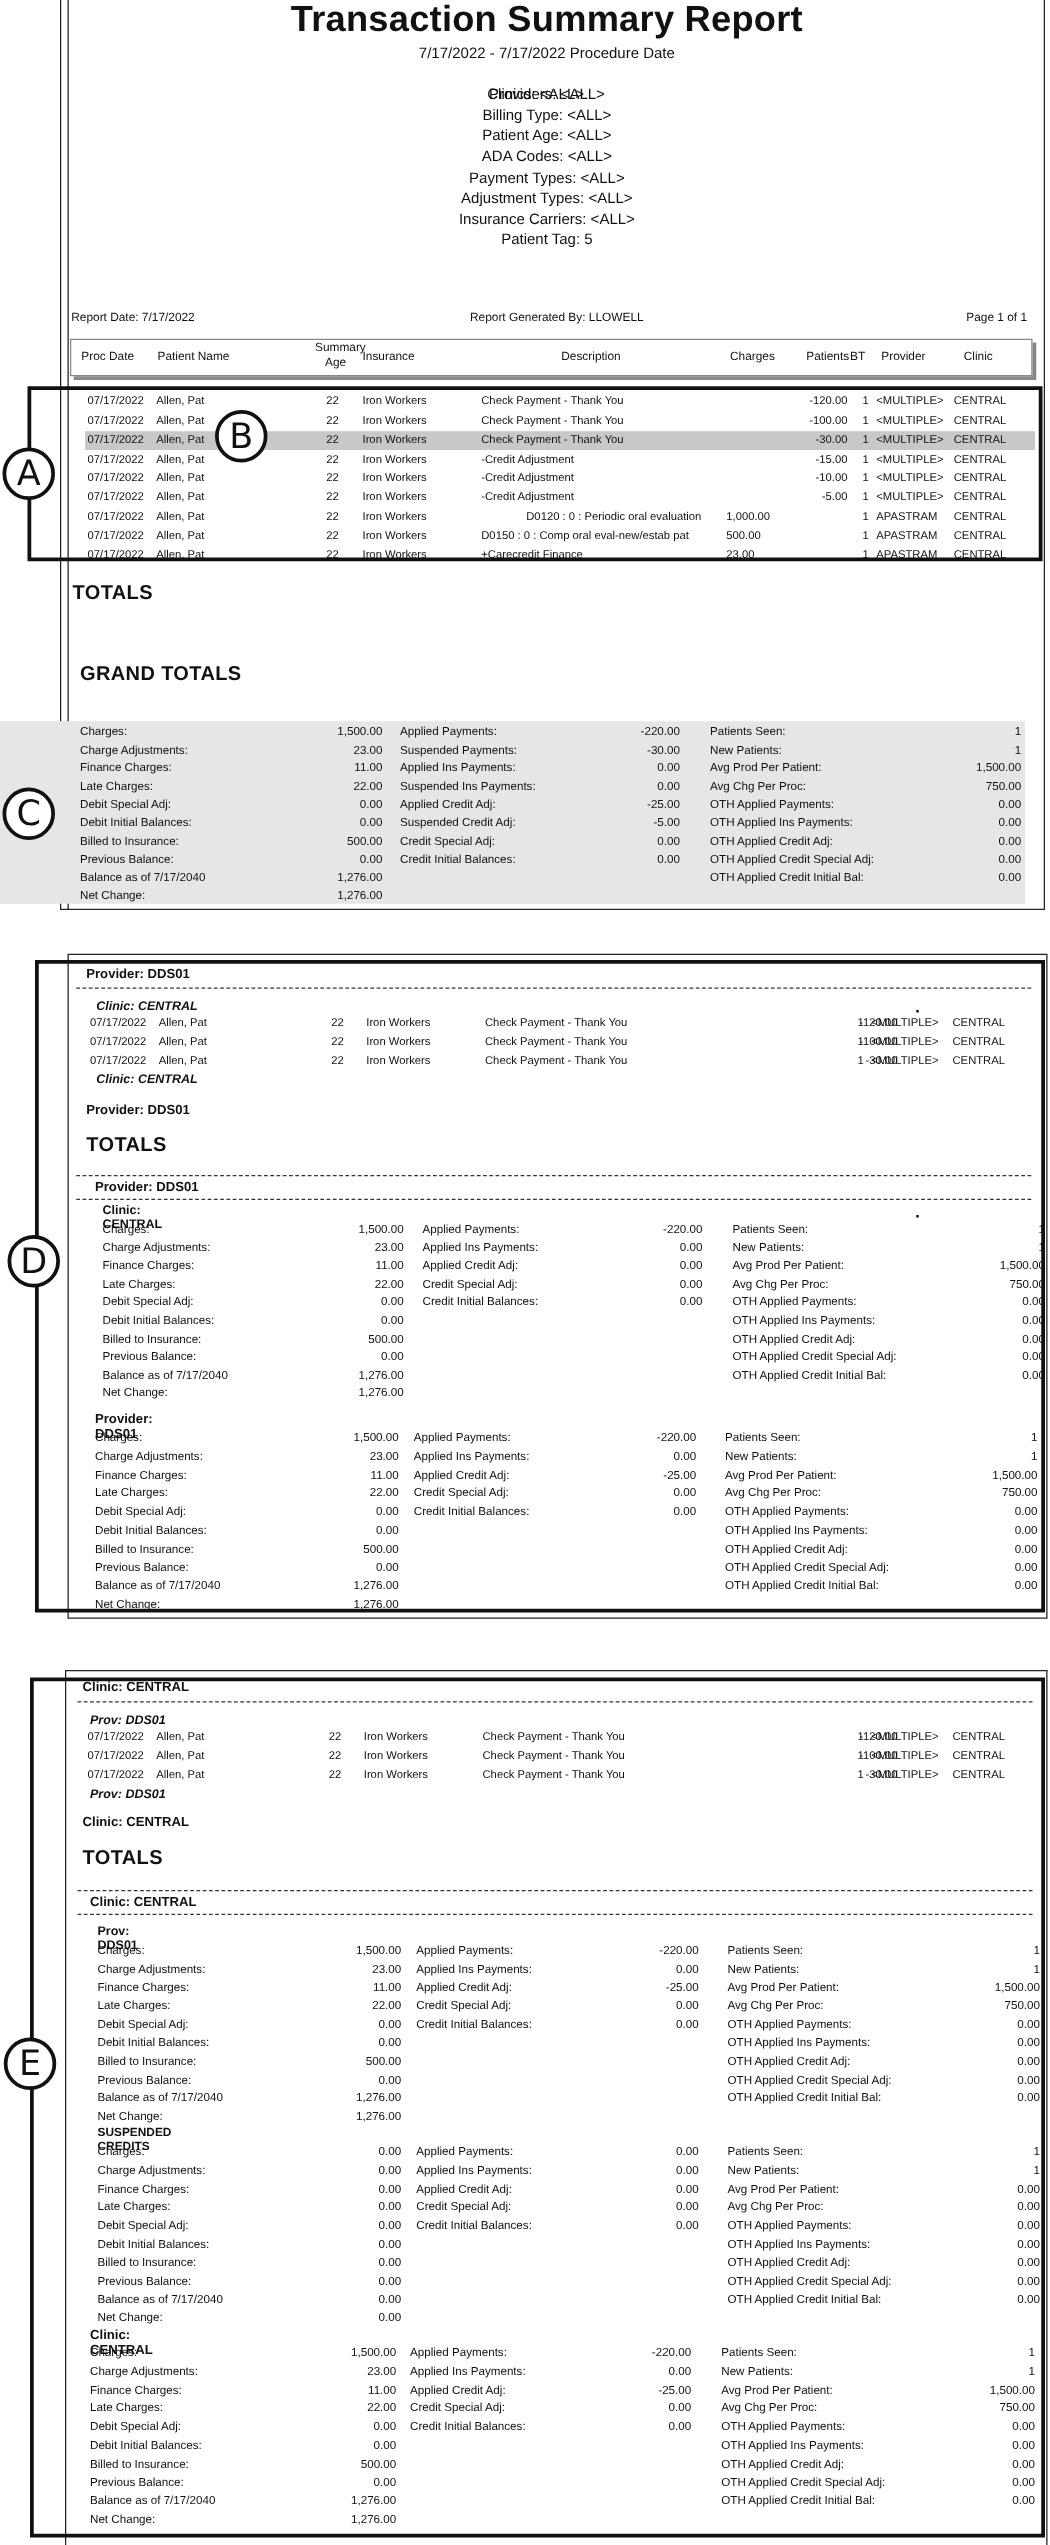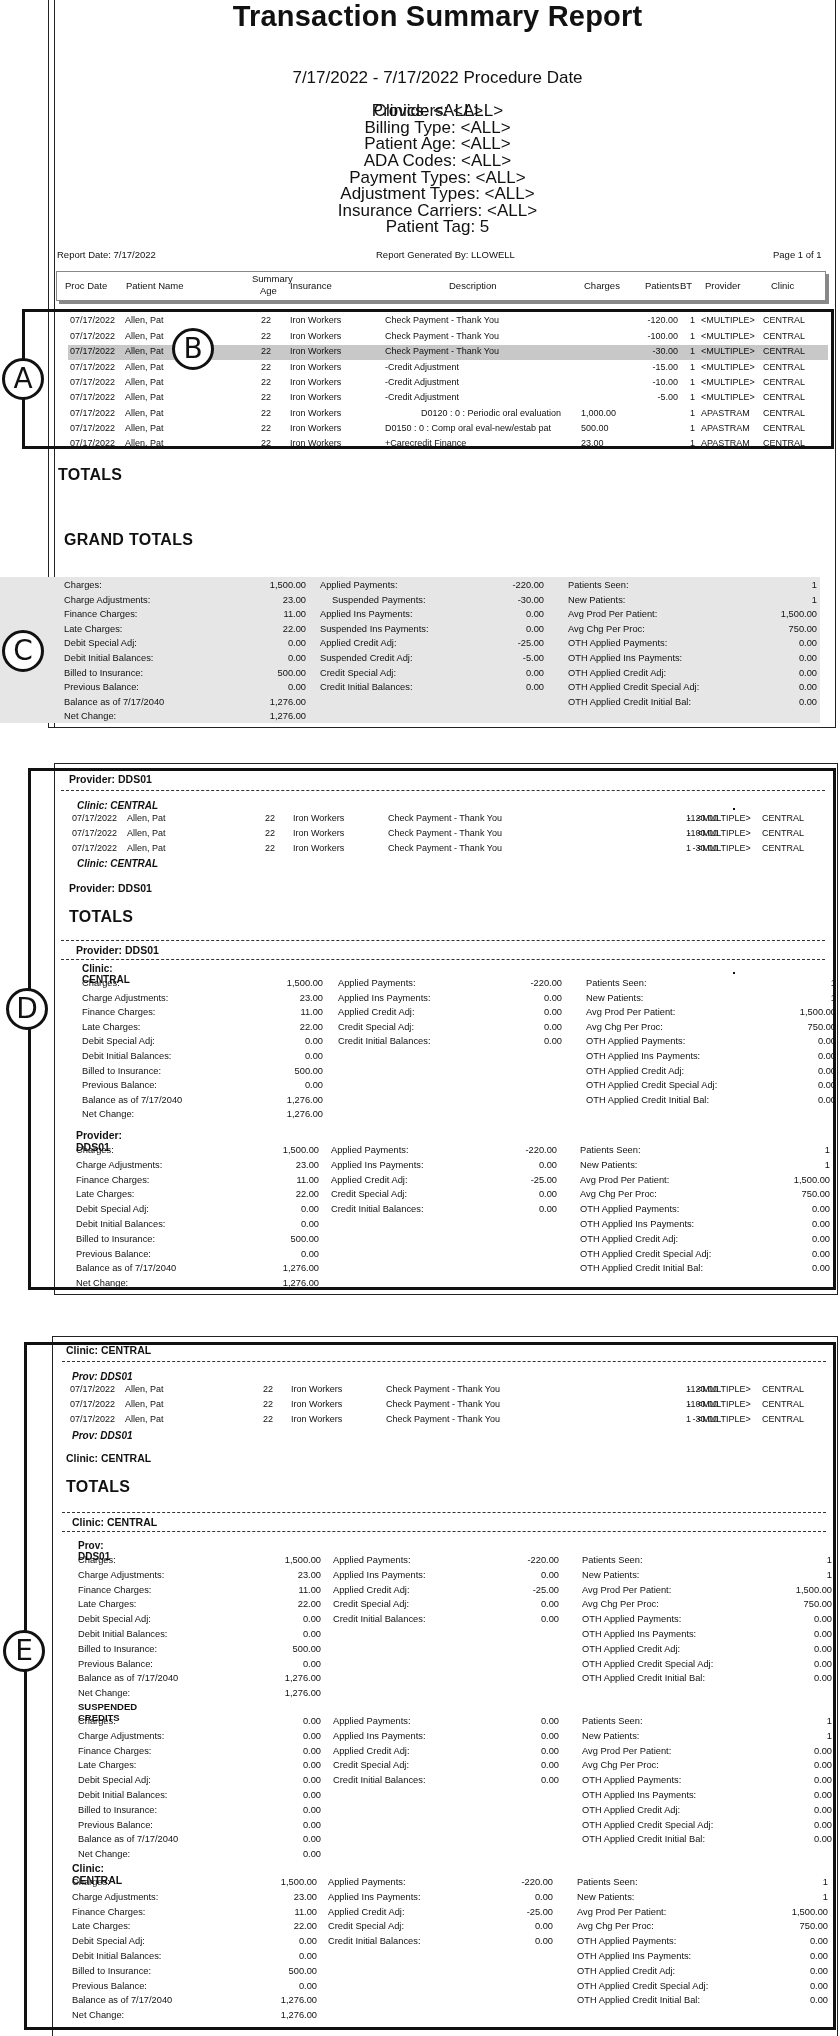--- a/index.html
+++ b/index.html
@@ -7,21 +7,21 @@
   body { position: relative; font-family: "Liberation Sans", sans-serif; color: #111; font-size: 10px; }
 
   .abs { position: absolute; }
   .page-frame { position: absolute; border: 1.5px solid #222; }
   .callout-frame { position: absolute; border: 3px solid #111; }
   .callout-circle { position: absolute; width: 42px; height: 42px; border: 3px solid #111; border-radius: 50%; background: #fff;
     display: flex; align-items: center; justify-content: center; font-size: 28px; font-family: "DejaVu Sans", sans-serif; color: #111; line-height: 1; }
 
   
   .title { position: absolute; left: 0; width: 840px; top: 0; text-align: center; font-size: 29px; font-weight: bold; letter-spacing: 0.2px; padding-left: 35px; }
-  .criteria { position: absolute; left: 0; width: 840px; text-align: center; font-size: 17px; padding-left: 35px; margin-top: 33px; }
+  .criteria { position: absolute; left: 0; width: 840px; text-align: center; font-size: 12px; padding-left: 35px; }
   .meta-row { position: absolute; top: 249px; font-size: 9.5px; }
 
   
   .col-head { position: absolute; left: 56px; top: 271px; width: 770px; height: 30px; border: 1px solid #888; box-shadow: 3px 3px 0 #888; background: #fff; }
   .col-head span { position: absolute; font-size: 9.5px; }
 
   .row { position: absolute; height: 15px; font-size: 9px; white-space: nowrap; }
   .row span { position: absolute; top: 1px; }
   .row.highlight { background: #c8c8c8; }
   .r { text-align: right; }
@@ -233,21 +233,21 @@
       </div>
       <div style="position:absolute; left:0; top:0;">
         <span style="left:64px; top:711.4px;">Net Change:</span>
         <span class="r" style="left:226px; width:80px; text-align:right; top:711.4px;">1,276.00</span>
       </div>
       <div style="position:absolute; left:0; top:0;">
         <span style="left:320px; top:580px;">Applied Payments:</span>
         <span class="r" style="left:464px; width:80px; text-align:right; top:580px;">-220.00</span>
       </div>
       <div style="position:absolute; left:0; top:0;">
-        <span style="left:320px; top:594.6px;margin-left:12px;">Suspended Payments:</span>
+        <span style="left:320px; top:594.6px;">Suspended Payments:</span>
         <span class="r" style="left:464px; width:80px; text-align:right; top:594.6px;">-30.00</span>
       </div>
       <div style="position:absolute; left:0; top:0;">
         <span style="left:320px; top:609.2px;">Applied Ins Payments:</span>
         <span class="r" style="left:464px; width:80px; text-align:right; top:609.2px;">0.00</span>
       </div>
       <div style="position:absolute; left:0; top:0;">
         <span style="left:320px; top:623.8px;">Suspended Ins Payments:</span>
         <span class="r" style="left:464px; width:80px; text-align:right; top:623.8px;">0.00</span>
       </div>

